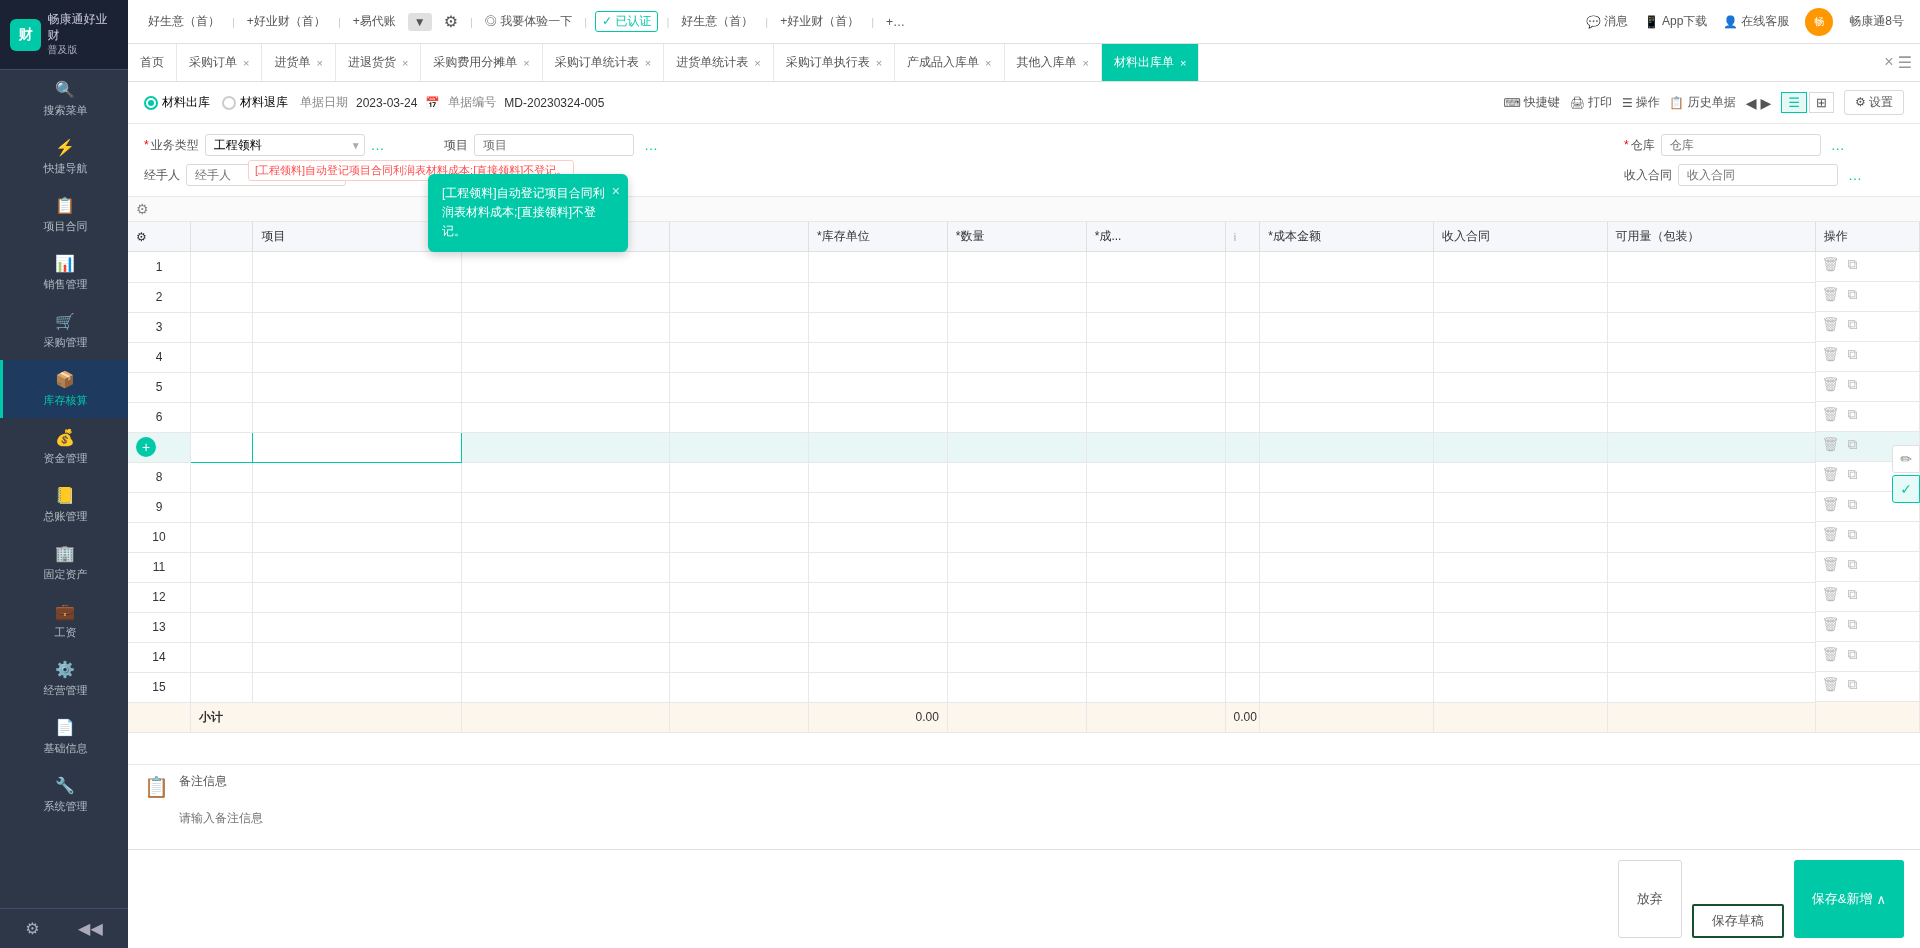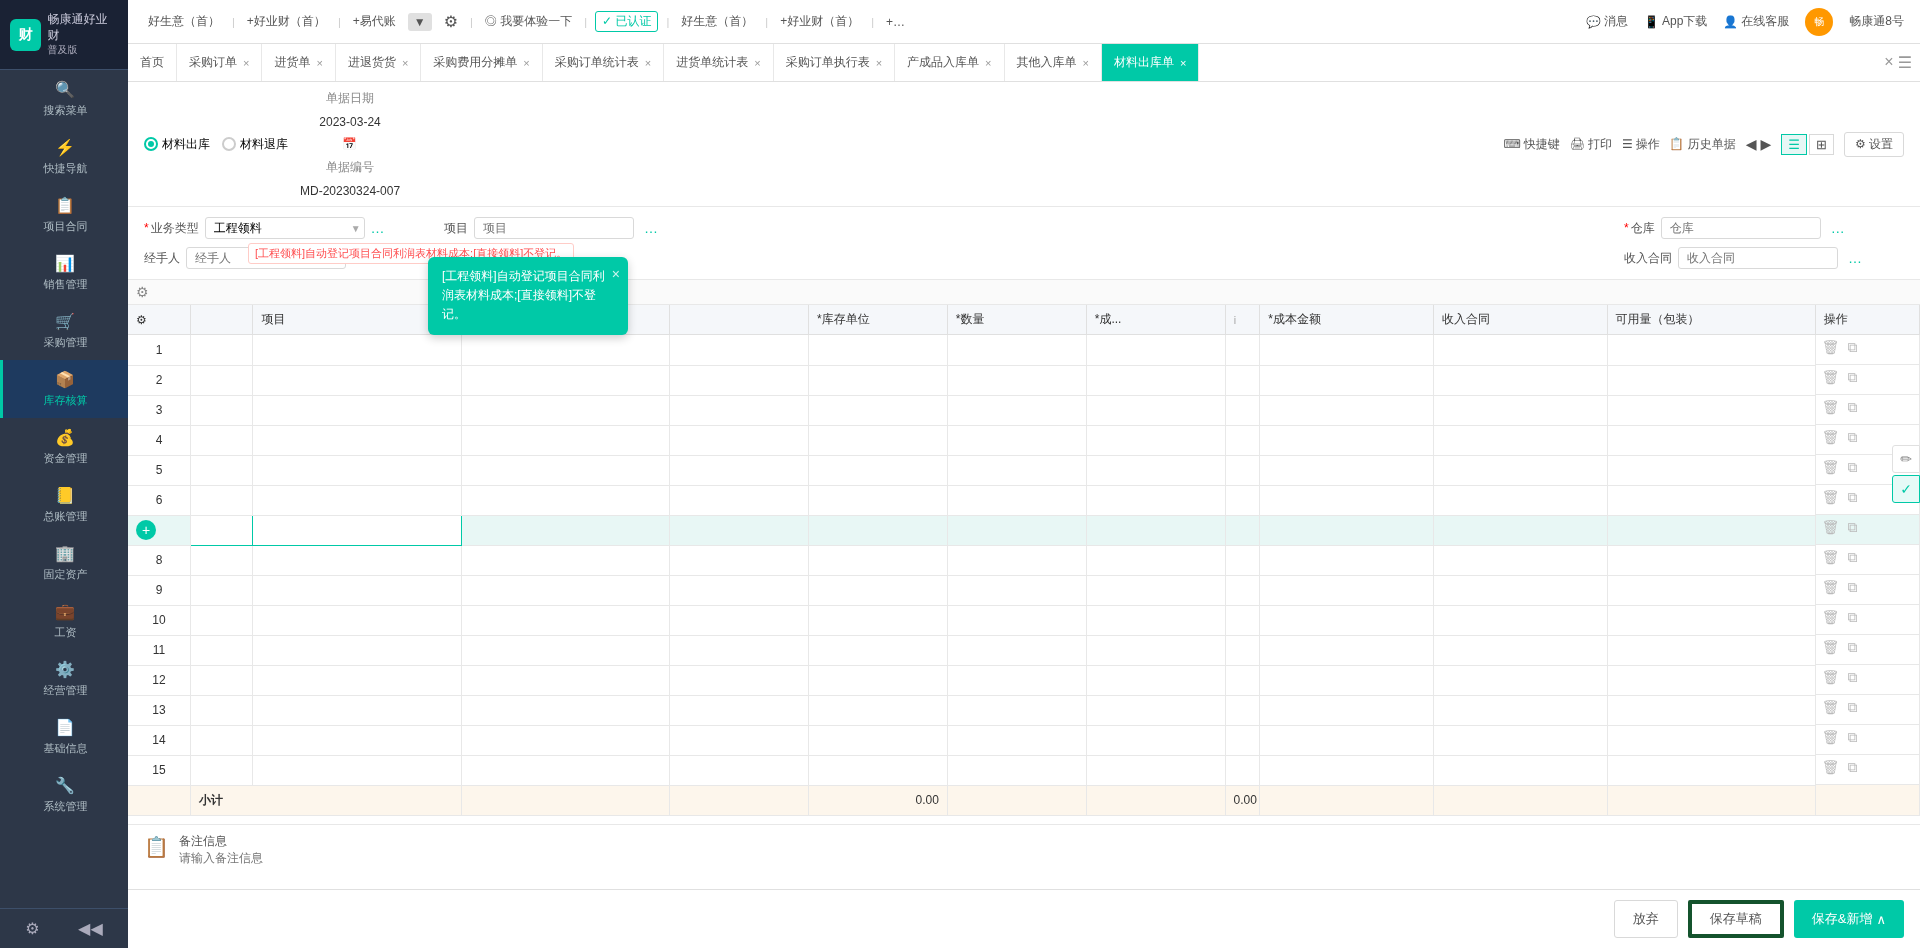--- a/index.html
+++ b/index.html
@@ -155,21 +155,21 @@
       border: 2px solid #ccc;
       display: flex; align-items: center; justify-content: center;
     }
     .radio-dot.checked { border-color: #00c9a7; }
     .radio-dot.checked::after {
       content: '';
       width: 6px; height: 6px;
       background: #00c9a7;
       border-radius: 50%;
     }
-    .doc-meta { display: flex; align-items: center; gap: 8px; font-size: 12px; color: #555; flex-direction: column; }
+    .doc-meta { display: flex; align-items: center; gap: 8px; font-size: 12px; color: #555; }
     .doc-meta-label { color: #888; }
     .doc-meta-value { color: #333; font-weight: 500; }
     .calendar-icon { color: #00c9a7; cursor: pointer; }
     .doc-header-right { margin-left: auto; display: flex; gap: 10px; align-items: center; }
     .header-action-btn { font-size: 12px; color: #555; cursor: pointer; display: flex; align-items: center; gap: 3px; }
     .nav-arrows { display: flex; gap: 4px; }
     .nav-arrow { font-size: 14px; color: #555; cursor: pointer; }
     .view-toggle { display: flex; gap: 2px; }
     .view-btn {
       padding: 2px 6px;
@@ -309,21 +309,21 @@
     .notes-section {
       padding: 8px 16px;
       border-top: 1px solid #e8e8e8;
       background: #fff;
       display: flex;
       align-items: flex-start;
       gap: 10px;
       flex-shrink: 0;
     }
     .notes-icon { color: #00c9a7; font-size: 20px; margin-top: 2px; }
-    .notes-label { color: #555; font-size: 12px; font-weight: 500; margin-bottom: 0; }
+    .notes-label { color: #555; font-size: 12px; font-weight: 500; margin-bottom: 20px; }
     .notes-input {
       border: none;
       outline: none;
       font-size: 12px;
       color: #aaa;
       width: 100%;
       resize: none;
     }
 
     
@@ -340,26 +340,27 @@
       padding: 6px 18px;
       border: 1px solid #d9d9d9;
       border-radius: 3px;
       background: #fff;
       cursor: pointer;
       font-size: 13px;
       color: #555;
     }
     .btn-draft {
       padding: 6px 18px;
-      border: 4px solid #14532d;
+      border: 2px solid #14532d;
       border-radius: 2px;
       background: #fff;
       cursor: pointer;
       font-size: 13px;
       color: #555;
+      margin-top: 44px;
     }
     .btn-save-new {
       padding: 6px 18px;
       border: none;
       border-radius: 3px;
       background: #00c9a7;
       cursor: pointer;
       font-size: 13px;
       color: #fff;
       display: flex; align-items: center; gap: 4px; text-align: right;
@@ -552,21 +553,21 @@
           <label class="radio-label">
             <div class="radio-dot"></div>
             <span>材料退库</span>
           </label>
         </div>
         <div class="doc-meta">
           <span class="doc-meta-label">单据日期</span>
           <span class="doc-meta-value">2023-03-24</span>
           <span class="calendar-icon">📅</span>
           <span class="doc-meta-label">单据编号</span>
-          <span class="doc-meta-value">MD-20230324-007</span>
+          <span class="doc-meta-value">MD-20230324-005</span>
         </div>
         <div class="doc-header-right">
           <span class="header-action-btn">⌨ <span>快捷键</span></span>
           <span class="header-action-btn">🖨 <span>打印</span></span>
           <span class="header-action-btn">☰ <span>操作</span></span>
           <span class="header-action-btn">📋 <span>历史单据</span></span>
           <div class="nav-arrows">
             <span class="nav-arrow">◀</span>
             <span class="nav-arrow">▶</span>
           </div>

